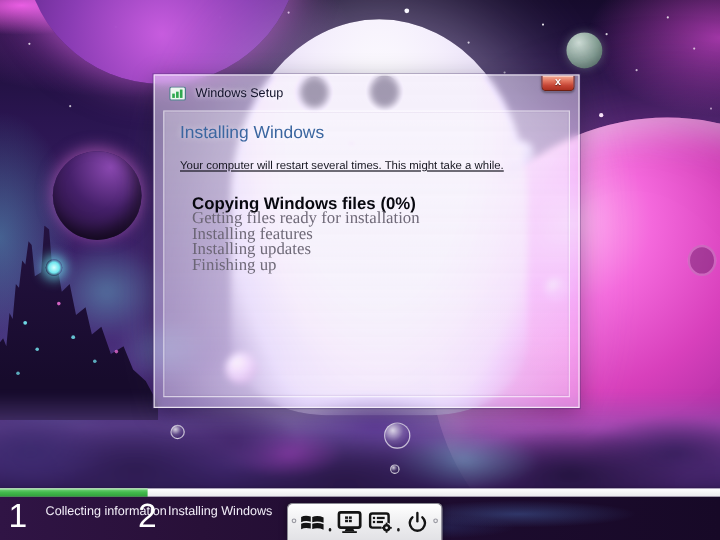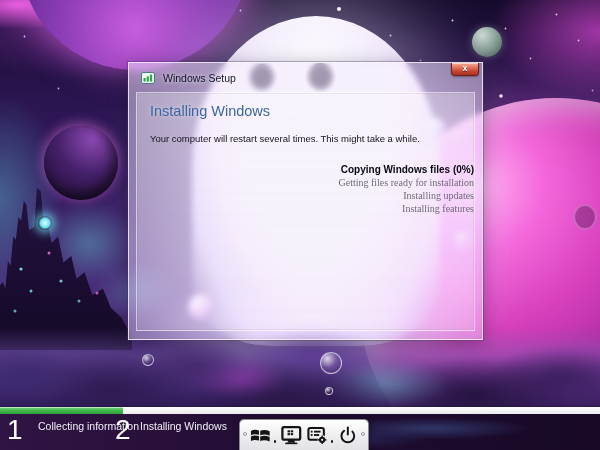--- a/index.html
+++ b/index.html
@@ -116,23 +116,23 @@
     border-radius:0 0 4px 4px;cursor:pointer;
     background:linear-gradient(180deg,#f5b09a 0%,#e0705a 40%,#c44434 70%,#aa3020 100%);
     box-shadow:inset 0 1px 0 rgba(255,255,255,.5), 0 1px 2px rgba(0,0,0,.35);
     color:#fff;font-size:9px;font-weight:bold;line-height:11px;text-align:center;text-shadow:0 1px 1px rgba(0,0,0,.55);}
   .client-area{position:absolute;left:7px;right:7px;top:29px;bottom:8px;
     border:1px solid rgba(255,255,255,.5);
     background:linear-gradient(180deg, rgba(252,250,255,.30), rgba(246,242,252,.16));
     box-shadow:inset 0 0 0 1px rgba(120,90,150,.1);}
   .setup-heading{margin:10px 0 0 13px;font-size:14.5px;font-weight:normal;color:#3b66a0;
     text-shadow:0 0 5px rgba(255,255,255,.6);}
-  .setup-subtitle{margin:14px 0 0 13px;font-size:9.5px;color:#15151f;}
+  .setup-subtitle{margin:14px 0 0 13px;font-size:9.5px;color:#15151f;text-decoration:underline;}
   .steps{margin:19px 0 0 23px;}
-  .step{font-size:10px;line-height:13px;text-align:right;}
+  .step{font-size:14px;line-height:13px;}
   .step.current{font-weight:bold;color:#08080f;}
   .step.pending{color:rgba(104,99,114,.95);font-family:Liberation Serif, serif;}
 
   
   .progress-strip{position:absolute;left:0;top:407px;width:600px;height:7px;z-index:12;
     background:linear-gradient(180deg,#ffffff,#e9e9ec);box-shadow:0 0 2px rgba(0,0,0,.5);}
   .progress-fill{height:100%;width:0;
     background:linear-gradient(180deg,#7fd884 0%,#44bb4e 45%,#2f9e3a 100%);
     box-shadow:inset 0 1px 0 rgba(255,255,255,.5);}
   .bottom-area{position:absolute;left:0;top:414px;width:600px;height:36px;z-index:12;
@@ -198,22 +198,23 @@
       </svg>
       <span class="title-text">Windows Setup</span>
       <div class="close-btn">x</div>
     </div>
     <div class="client-area">
       <h1 class="setup-heading">Installing Windows</h1>
       <div class="setup-subtitle">Your computer will restart several times. This might take a while.</div>
       <div class="steps">
         <div class="step current">Copying Windows files (0%)</div>
         <div class="step pending">Getting files ready for installation</div>
+        <div class="step pending">Installing features</div>
         <div class="step pending">Installing updates</div>
-        <div class="step pending">Installing features</div>
+        <div class="step pending">Finishing up</div>
       </div>
     </div>
   </div>
 
   <div class="progress-strip">
     <div class="progress-fill" style="width: 20.5%;"></div>
   </div>
   <div class="bottom-area"></div>
   <div class="stage-num" id="s1n">1</div>
   <div class="stage-label" id="s1l">Collecting information</div>

